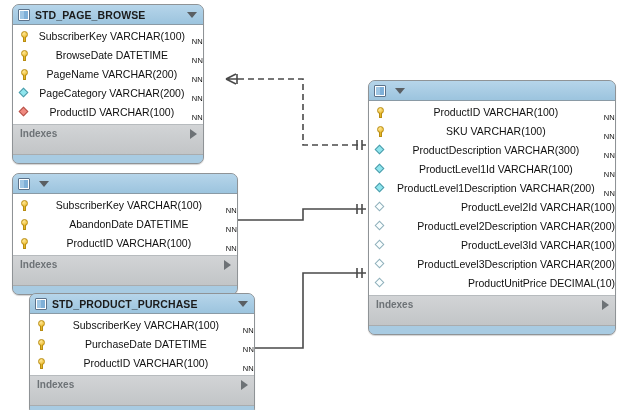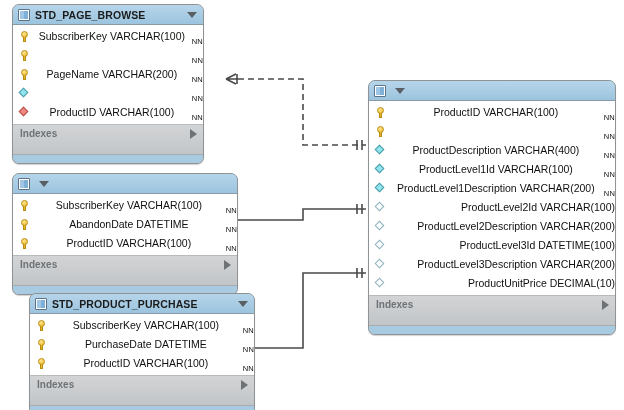--- a/index.html
+++ b/index.html
@@ -236,29 +236,31 @@
           <span class="tbl-caret"></span>
         </div>
         <div class="tbl-fields">
           <div class="field-row">
             <span class="field-ico ico-key"></span>
             <span class="field-txt">SubscriberKey VARCHAR(100)</span>
             <span class="nn">NN</span>
           </div>
           <div class="field-row">
             <span class="field-ico ico-key"></span>
+            <span class="field-txt">BrowseDate DATETIME</span>
             <span class="nn">NN</span>
           </div>
           <div class="field-row">
             <span class="field-ico ico-key"></span>
             <span class="field-txt">PageName VARCHAR(200)</span>
             <span class="nn">NN</span>
           </div>
           <div class="field-row">
             <span class="field-ico ico-dia cyan"></span>
+            <span class="field-txt">PageCategory VARCHAR(200)</span>
             <span class="nn">NN</span>
           </div>
           <div class="field-row">
             <span class="field-ico ico-dia red"></span>
             <span class="field-txt">ProductID VARCHAR(100)</span>
             <span class="nn">NN</span>
           </div>
         </div>
         <div class="tbl-indexes">
           <span class="idx-label">Indexes</span>
@@ -329,25 +331,26 @@
           <span class="tbl-caret"></span>
         </div>
         <div class="tbl-fields">
           <div class="field-row">
             <span class="field-ico ico-key"></span>
             <span class="field-txt">ProductID VARCHAR(100)</span>
             <span class="nn">NN</span>
           </div>
           <div class="field-row">
             <span class="field-ico ico-key"></span>
+            <span class="field-txt">SKU VARCHAR(100)</span>
             <span class="nn">NN</span>
           </div>
           <div class="field-row">
             <span class="field-ico ico-dia cyan"></span>
-            <span class="field-txt">ProductDescription VARCHAR(400)</span>
+            <span class="field-txt">ProductDescription VARCHAR(300)</span>
             <span class="nn">NN</span>
           </div>
           <div class="field-row">
             <span class="field-ico ico-dia cyan"></span>
             <span class="field-txt">ProductLevel1Id VARCHAR(100)</span>
             <span class="nn">NN</span>
           </div>
           <div class="field-row">
             <span class="field-ico ico-dia cyan"></span>
             <span class="field-txt">ProductLevel1Description VARCHAR(200)</span>
@@ -356,21 +359,21 @@
           <div class="field-row">
             <span class="field-ico ico-dia hollow"></span>
             <span class="field-txt">ProductLevel2Id VARCHAR(100)</span>
           </div>
           <div class="field-row">
             <span class="field-ico ico-dia hollow"></span>
             <span class="field-txt">ProductLevel2Description VARCHAR(200)</span>
           </div>
           <div class="field-row">
             <span class="field-ico ico-dia hollow"></span>
-            <span class="field-txt">ProductLevel3Id DATETIME(100)</span>
+            <span class="field-txt">ProductLevel3Id VARCHAR(100)</span>
           </div>
           <div class="field-row">
             <span class="field-ico ico-dia hollow"></span>
             <span class="field-txt">ProductLevel3Description VARCHAR(200)</span>
           </div>
           <div class="field-row">
             <span class="field-ico ico-dia hollow"></span>
             <span class="field-txt">ProductUnitPrice DECIMAL(10)</span>
           </div>
         </div>

